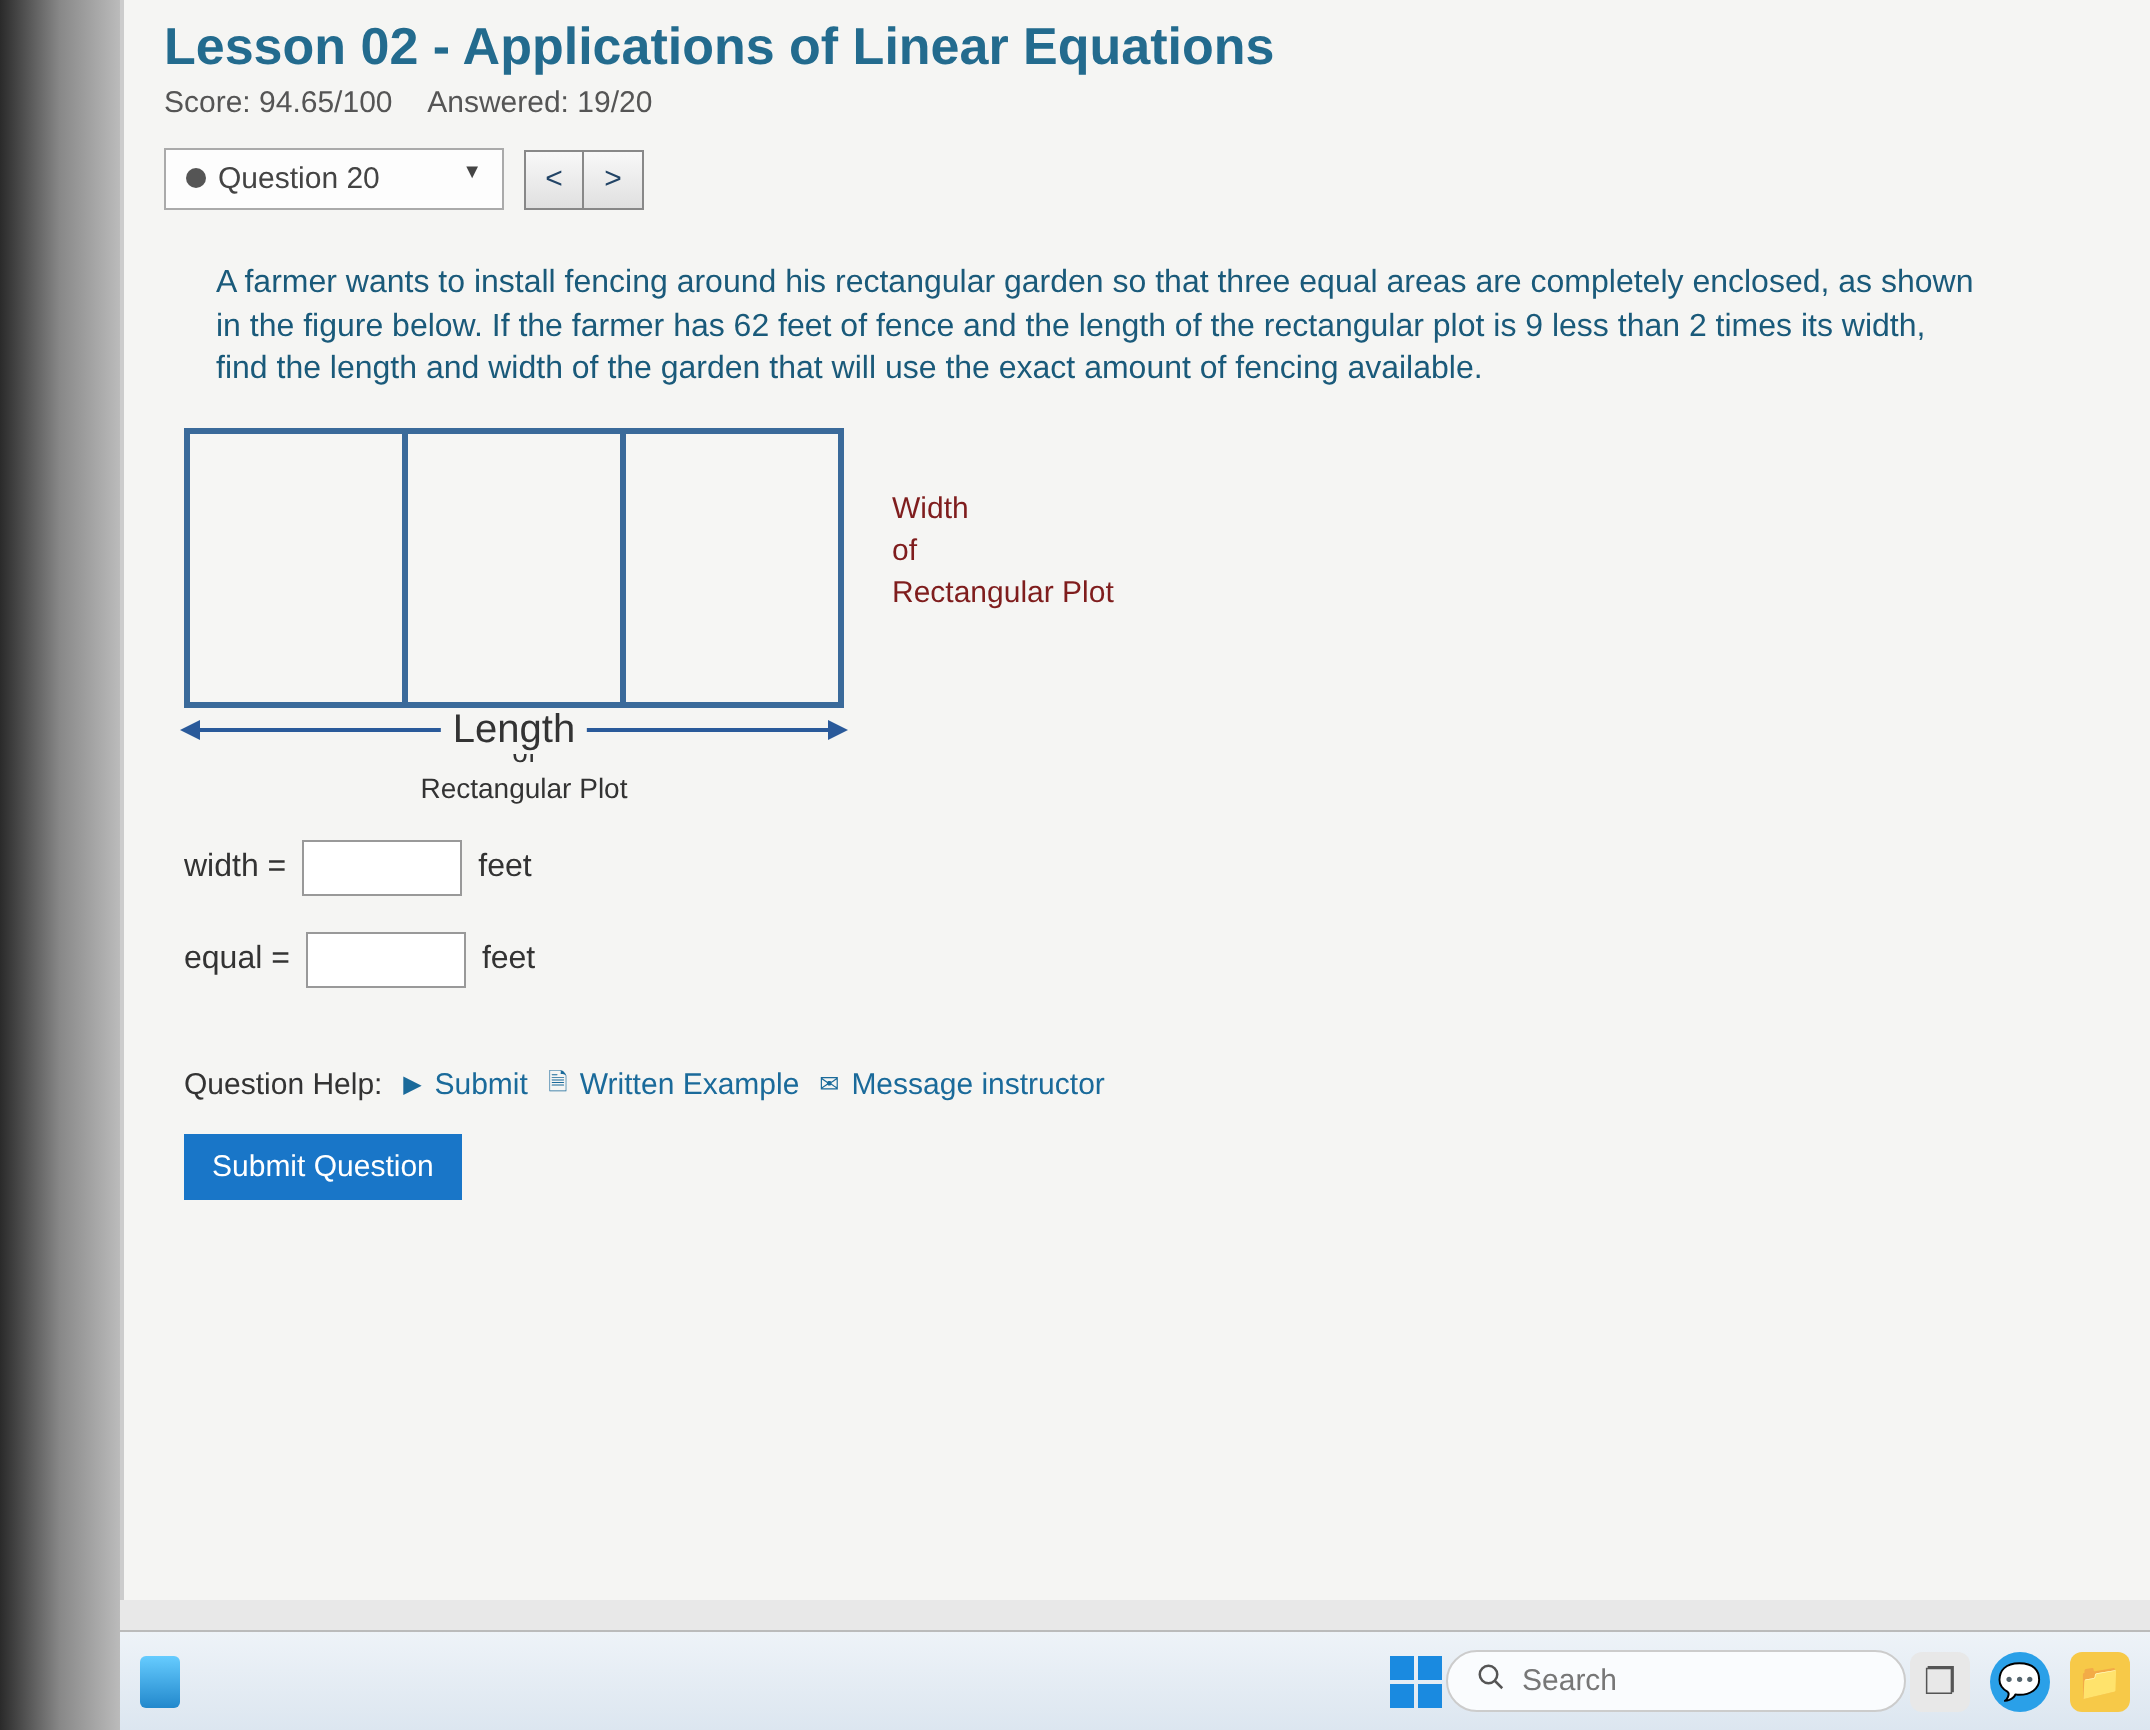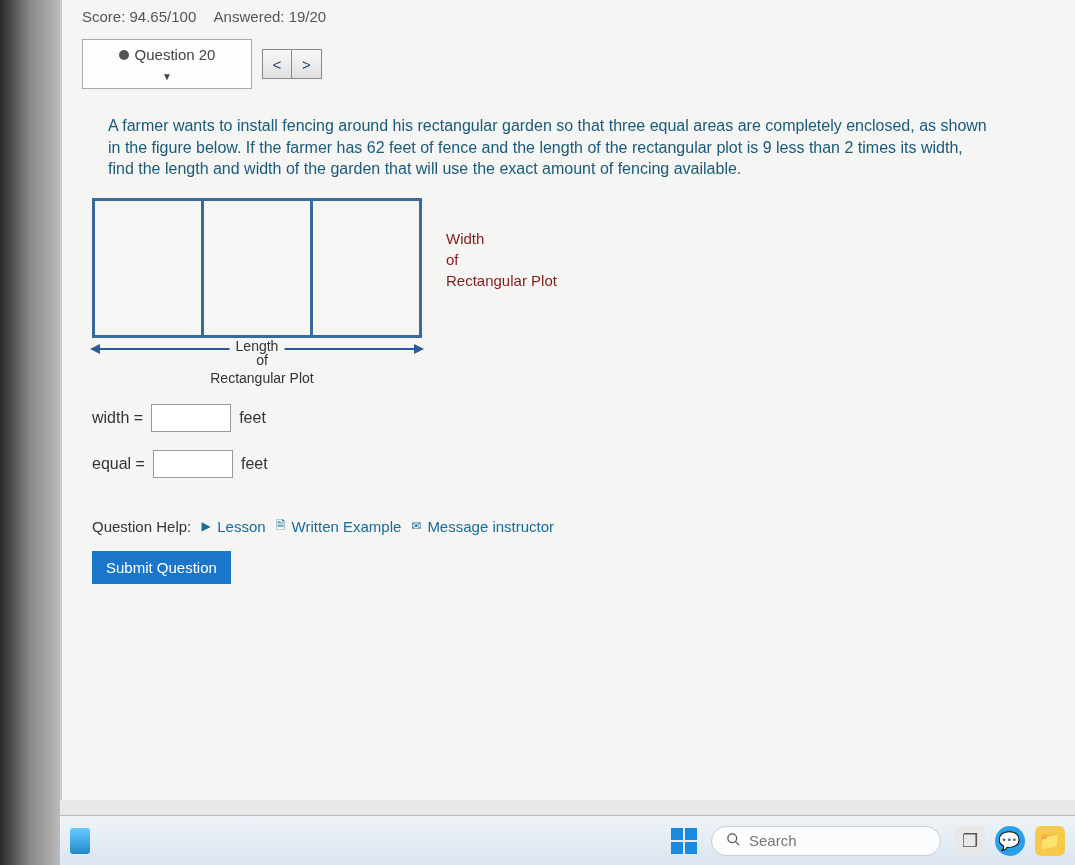--- a/index.html
+++ b/index.html
@@ -34,30 +34,29 @@
     margin-bottom: 14px;
   }
   .score-line span { margin-right: 14px; }
   .qbar {
     display: flex;
     align-items: center;
     gap: 10px;
     margin-bottom: 22px;
   }
   .qselect {
-    display: flex; align-items:center;
+    display: flex; align-items:flex-start;
     border: 1px solid #aaa;
     background: #fdfdfd;
     padding: 6px 10px;
     font-size: 15px;
     color: #444;
     gap: 8px;
     width: 170px;
     justify-content: space-between;
-    flex-direction: column;
   }
   .qselect .dot {
     width:10px;height:10px;border-radius:50%;background:#555;display:inline-block;margin-right:6px;
   }
   .qselect .caret { font-size:10px;color:#444; }
   .navbtns { display:flex; }
   .navbtn {
     border:1px solid #888;
     background:linear-gradient(#f8f8f8,#e0e0e0);
     width:30px;height:30px;
@@ -94,21 +93,21 @@
     position:relative; height:2px; background:#2a5a9a; margin-top:10px; width:330px;
   }
   .length-arrow::before, .length-arrow::after {
     content:""; position:absolute; top:-4px; width:0;height:0;
     border-top:5px solid transparent; border-bottom:5px solid transparent;
   }
   .length-arrow::before { left:-2px; border-right:10px solid #2a5a9a; }
   .length-arrow::after { right:-2px; border-left:10px solid #2a5a9a; }
   .length-label-box {
     position:absolute; top:-10px; left:50%; transform:translateX(-50%);
-    background:#f5f5f3; padding:0 6px; font-size:14px; color:#333;
+    background:#f5f5f3; padding:0 6px; font-size:20px; color:#333;
   }
   .length-sub { text-align:center; font-size:14px; color:#333; margin-top:2px;}
   .width-label { font-size:15px; color:#7f1d1d; line-height:1.4; margin-top:30px;}
   .answer-row {
     display:flex; align-items:center; gap:8px;
     font-size:16px; color:#333;
     margin: 18px 0 0 0;
   }
   .answer-row:first-of-type { margin-top: 40px; }
   .answer-row input {
@@ -130,41 +129,42 @@
     color:#ffffff;
     border:none;
     padding:8px 14px;
     font-size:15px;
     cursor:pointer;
   }
   .taskbar {
     position:absolute; bottom:0; left:60px; right:0; height:50px;
     background: linear-gradient(#eef3f8,#dce6f0);
     border-top:1px solid #bbb;
-    display:flex; align-items:center; padding:0 10px; gap:14px;
+    display:flex; align-items:center; padding:0 10px; gap:2px;
   }
   .win-icon {
     width:26px;height:26px;
     display:grid;grid-template-columns:1fr 1fr;grid-template-rows:1fr 1fr;gap:2px;
   }
   .win-icon div{background:#1a8ae0;}
   .searchbox {
     display:flex;align-items:center;gap:8px;
     background:#fafcfe;border:1px solid #ccc;border-radius:18px;
     padding:5px 14px; width:230px; color:#777;font-size:15px;
   }
   .tb-right { margin-left:auto;display:flex;gap:10px;align-items:center;}
   .tb-ico { width:30px;height:30px;border-radius:6px;display:flex;align-items:center;justify-content:center;font-size:18px;}
 </style>
 </head>
 <body>
 
 <div class="left-bezel"></div>
 
 <div class="page">
+  <h1>Lesson 02 - Applications of Linear Equations</h1>
   <div class="score-line">
     <span>Score: 94.65/100</span>
     <span>Answered: 19/20</span>
   </div>
 
   <div class="qbar">
     <div class="qselect">
       <span><span class="dot"></span><span>Question 20</span></span>
       <span class="caret">▼</span>
     </div>
@@ -210,21 +210,21 @@
     <div class="answer-row">
       <span>equal =</span>
       <input type="text" value="" style="">
       <span>feet</span>
     </div>
 
     <div class="help-line">
       <span>Question Help:</span>
       <span class="help-link">
         <span class="icon-sm">▶</span>
-        <span>Lesson</span>
+        <span>Submit</span>
       </span>
       <span class="help-link">
         <span class="icon-sm">🗎</span>
         <span>Written Example</span>
       </span>
       <span class="help-link">
         <span class="icon-sm">✉</span>
         <span>Message instructor</span>
       </span>
     </div>

